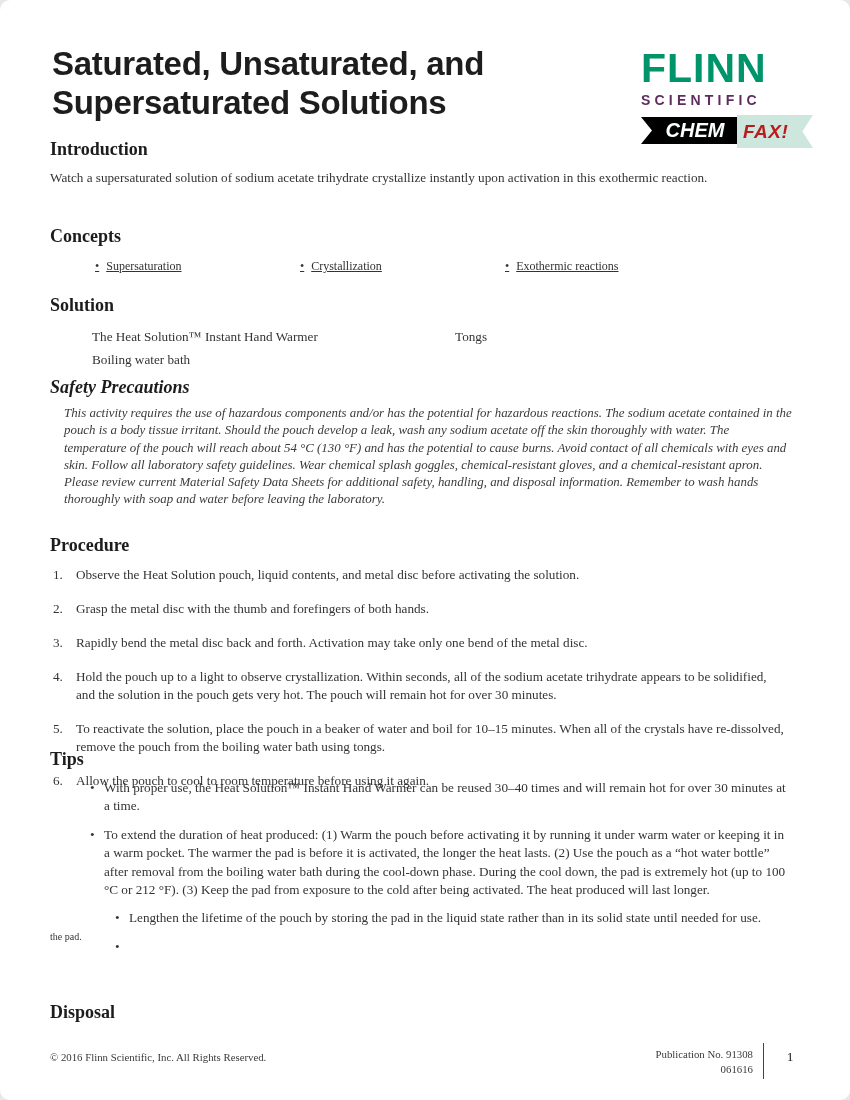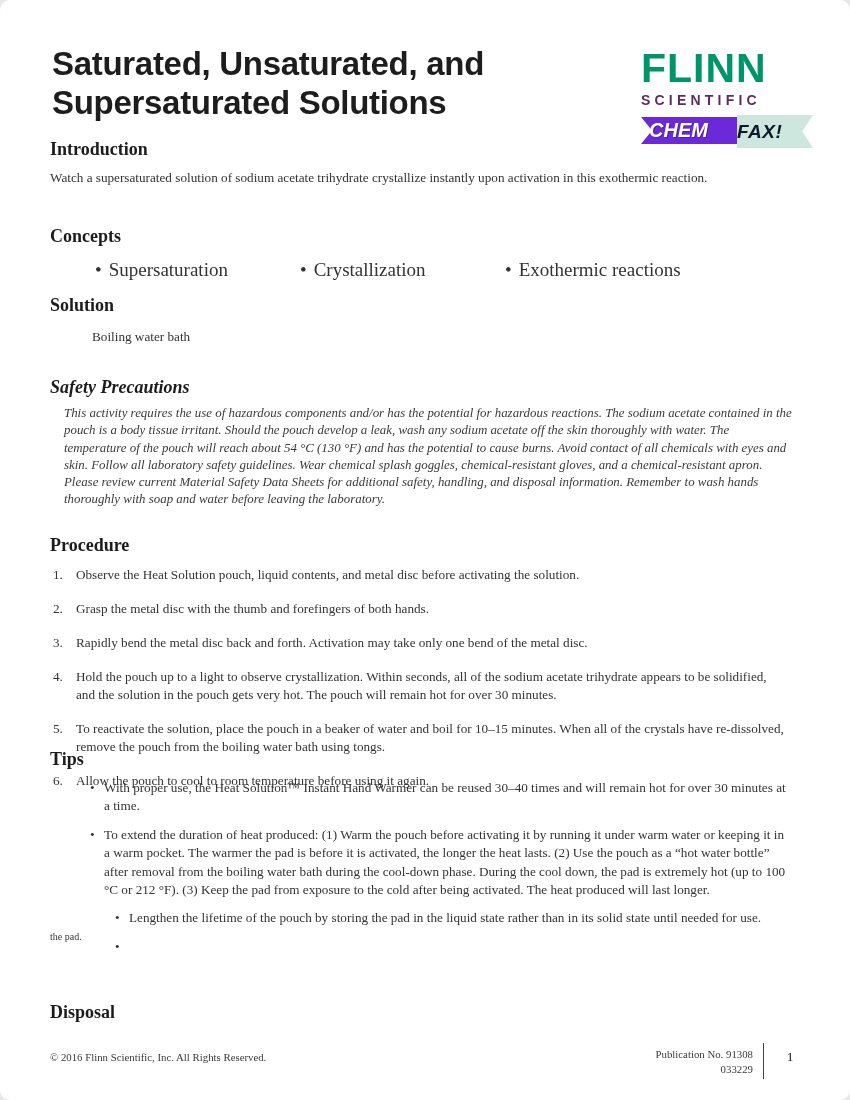--- a/index.html
+++ b/index.html
@@ -19,54 +19,54 @@
     font-family:"Liberation Sans", sans-serif; font-weight:700;
     font-size:41px; line-height:40px; color:#00946a; letter-spacing:1px;
   }
   .logo-sub {
     font-family:"Liberation Sans", sans-serif; font-weight:700;
     font-size:14px; color:#5f2c5f; letter-spacing:4.2px; margin-top:4px;
   }
   .chembadge { position:relative; margin-top:7px; width:172px; height:34px; }
   .chem-left {
     position:absolute; left:0; top:2px; width:100px; height:27px;
-    background:#6d28d9;
+    background:#000000;
     clip-path:polygon(0 0, 100% 0, 100% 100%, 0 100%, 11% 50%);
-    display:flex; align-items:center; justify-content:flex-start;
+    display:flex; align-items:center; justify-content:center;
     filter:drop-shadow(2px 2px 0 rgba(20,70,50,0.45));
   }
   .chem-left span {
     font-family:"Liberation Sans", sans-serif; font-style:italic; font-weight:700;
     font-size:20px; color:#ffffff; text-shadow:1px 1px 0 rgba(0,40,25,0.4);
     padding-left:8px;
   }
   .chem-right {
     position:absolute; left:96px; top:0; width:76px; height:33px;
     background:#cde7de;
     clip-path:polygon(0 0, 100% 0, 86% 50%, 100% 100%, 0 100%);
     display:flex; align-items:center;
     filter:drop-shadow(2px 2px 0 rgba(20,70,50,0.5));
   }
   .chem-right span {
     font-family:"Liberation Sans", sans-serif; font-style:italic; font-weight:700;
-    font-size:19px; color:#0f172a; letter-spacing:0.5px;
+    font-size:19px; color:#b91c1c; padding-left:6px; letter-spacing:0.5px;
   }
   
   .sec { position:absolute; left:50px; }
   .sec h2 {
     margin:0; font-size:18px; font-weight:700; color:#1c1c1c; line-height:20px;
   }
   .sec h2.italic { font-style:italic; }
   .bodytext { font-size:13.2px; line-height:20.5px; color:#333; }
   #introduction { top:139px; width:745px; }
   #introduction .bodytext { margin-top:9px; width:742px; }
 
   #concepts { top:226px; width:745px; }
   .concept-row { display:flex; margin-top:13px; padding-left:45px; }
-  .concept { width:205px; font-size:19px; color:#333; }
+  .concept { width:205px; font-size:12px; color:#333;text-decoration:underline; }
   .concept:last-child { width:auto; }
   .bullet-glyph { margin-right:7px; }
 
   #materials { top:295px; width:745px; }
   .mat-rows { margin-top:11px; margin-left:42px; }
   .mat-row { display:grid; grid-template-columns:363px auto; font-size:13.2px; line-height:22.5px; color:#333; }
 
   #safety { top:377px; width:730px; }
   #safety .bodytext {
     margin-top:8px; font-style:italic; font-size:12.9px; line-height:17.3px; color:#3a3a3a; width:728px;margin-left:14px;
@@ -142,20 +142,24 @@
         <div class="concept">
         <span class="bullet-glyph">•</span><span>Exothermic reactions</span>
       </div>
       </div>
   </div>
 
   <div class="sec" id="materials">
     <h2>Solution</h2>
     <div class="mat-rows">
         <div class="mat-row">
+        <span>The Heat Solution™ Instant Hand Warmer</span>
+        <span>Tongs</span>
+      </div>
+        <div class="mat-row">
         <span>Boiling water bath</span>
         <span></span>
       </div>
       </div>
   </div>
 
   <div class="sec" id="safety">
     <h2 class="italic">Safety Precautions</h2>
     <div class="bodytext">This activity requires the use of hazardous components and/or has the potential for hazardous reactions. The sodium acetate contained in the pouch is a body tissue irritant. Should the pouch develop a leak, wash any sodium acetate off the skin thoroughly with water. The temperature of the pouch will reach about 54 °C (130 °F) and has the potential to cause burns. Avoid contact of all chemicals with eyes and skin. Follow all laboratory safety guidelines. Wear chemical splash goggles, chemical-resistant gloves, and a chemical-resistant apron. Please review current Material Safety Data Sheets for additional safety, handling, and disposal information. Remember to wash hands thoroughly with soap and water before leaving the laboratory.</div>
   </div>
@@ -212,18 +216,18 @@
     <div class="tips-overflow">the pad.</div>
   </div>
 
   <div class="sec" id="disposal">
     <h2>Disposal</h2>
   </div>
 
   <div class="footer-copy">© 2016 Flinn Scientific, Inc. All Rights Reserved.</div>
   <div class="footer-pub">
     <div>Publication No. 91308</div>
-    <div>033229</div>
+    <div>061616</div>
   </div>
   <div class="footer-divider"></div>
   <div class="footer-pagenum">1</div>
 
 </div>
 
 </body></html>

